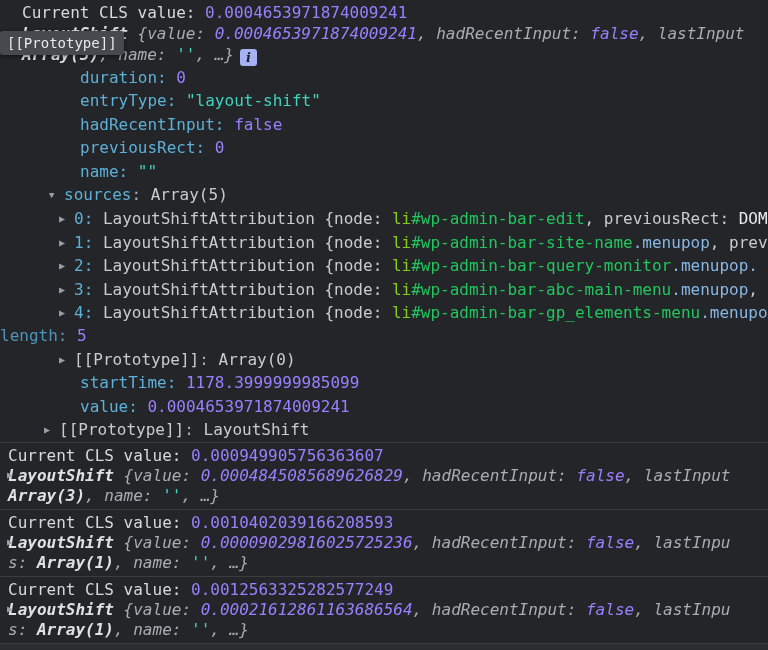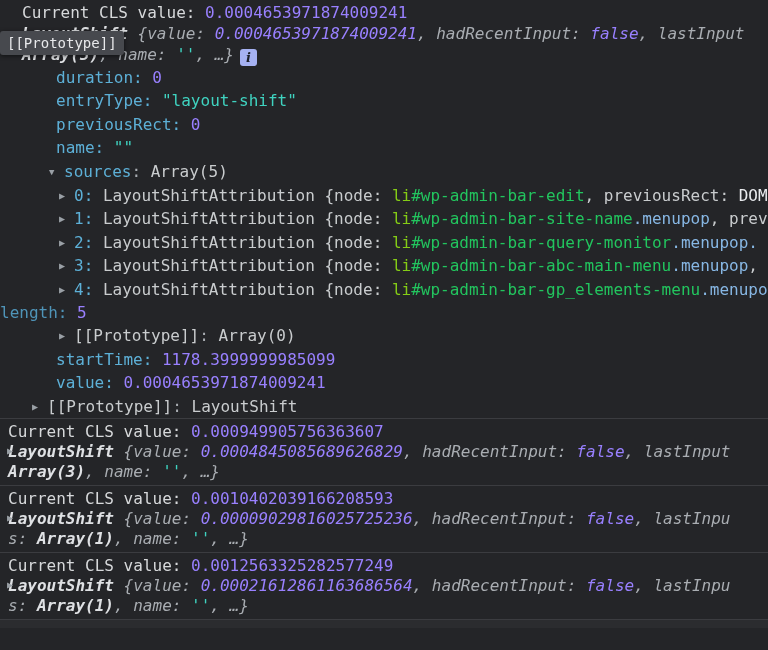--- a/index.html
+++ b/index.html
@@ -23,25 +23,25 @@
   .c-tag{color:#84cc16}
   .c-id{color:#22c55e}
   .c-cls{color:#87b7e4}
   .c-white{color:#e8eaed}
   
   .entry1{padding-top:2px}
   .entry1 .line{line-height:21px}
   .msg{padding-left:22px}
   .prev{padding-left:22px;font-style:italic}
   .row{line-height:23.4px}
-  .lvl1{padding-left:56px}
+  .lvl1{padding-left:80px}
   .lvl1.exp{padding-left:49px}
   .lvl2{}
   .lvl2.exp{padding-left:59px}
-  .proto-root{padding-left:32px}
+  .proto-root{padding-left:44px}
   .arrow{color:#9aa0a6;font-style:normal;font-size:10px;display:inline-block;width:15px;vertical-align:2px}
   .arrow.down{font-size:9px}
   
   .centry{position:relative;border-top:1px solid #3b3c40;padding:3px 0}
   .centry .line{line-height:20px;padding-left:8px}
   .arrow-abs{position:absolute;left:7px;top:26px;width:12px}
   
   .tooltip{
     position:absolute;left:0;top:31px;height:24px;line-height:24px;
     background:#47494e;color:#e8e9eb;font-size:14px;font-style:normal;
@@ -63,20 +63,21 @@
 
   <div class="entry1">
     <div class="line msg"><span class="c-text">Current CLS value: </span><span class="c-num">0.0004653971874009241</span></div>
 
     <div class="line prev"><span class="c-ctor">LayoutShift</span><span class="c-dim"> {</span><span class="c-dim">value: </span><span class="c-num">0.0004653971874009241</span><span class="c-dim">, hadRecentInput: </span><span class="c-num">false</span><span class="c-dim">, lastInput</span></div>
 
     <div class="line prev"><span class="c-ctor">Array(5)</span><span class="c-dim">, name: </span><span class="c-str">''</span><span class="c-dim">, …}</span><span class="info-icon">i</span></div>
 
     <div class="row lvl1"><span class="c-prop">duration: </span><span class="c-num">0</span></div>
     <div class="row lvl1"><span class="c-prop">entryType: </span><span class="c-str">"layout-shift"</span></div>
+    <div class="row lvl1"><span class="c-prop">hadRecentInput: </span><span class="c-num">false</span></div>
     <div class="row lvl1"><span class="c-prop">previousRect: </span><span class="c-num">0</span></div>
     <div class="row lvl1"><span class="c-prop">name: </span><span class="c-str">""</span></div>
 
     <div class="row lvl1 exp"><span class="arrow down">▼</span><span class="c-prop">sources</span><span class="c-dim">: </span><span class="c-grayval">Array(5)</span></div>
 
     <div class="row lvl2 exp"><span class="arrow">▶</span><span class="c-prop">0: </span><span class="c-grayval">LayoutShiftAttribution {node: </span><span class="c-tag">li</span><span class="c-id">#wp-admin-bar-edit</span><span class="c-cls"></span><span class="c-grayval">, previousRect: </span><span class="c-white">DOMRect</span></div>
 
     <div class="row lvl2 exp"><span class="arrow">▶</span><span class="c-prop">1: </span><span class="c-grayval">LayoutShiftAttribution {node: </span><span class="c-tag">li</span><span class="c-id">#wp-admin-bar-site-name</span><span class="c-cls">.menupop</span><span class="c-grayval">, previousRect</span><span class="c-white"></span></div>
 
     <div class="row lvl2 exp"><span class="arrow">▶</span><span class="c-prop">2: </span><span class="c-grayval">LayoutShiftAttribution {node: </span><span class="c-tag">li</span><span class="c-id">#wp-admin-bar-query-monitor</span><span class="c-cls">.menupop.</span><span class="c-grayval"></span><span class="c-white"></span></div>

